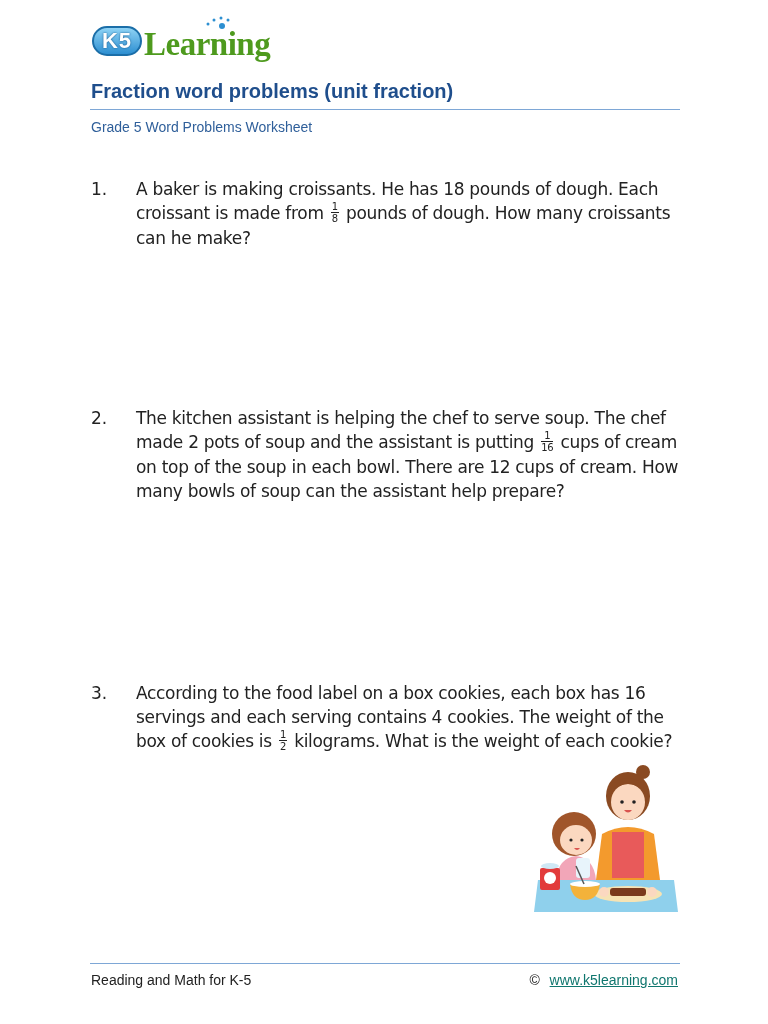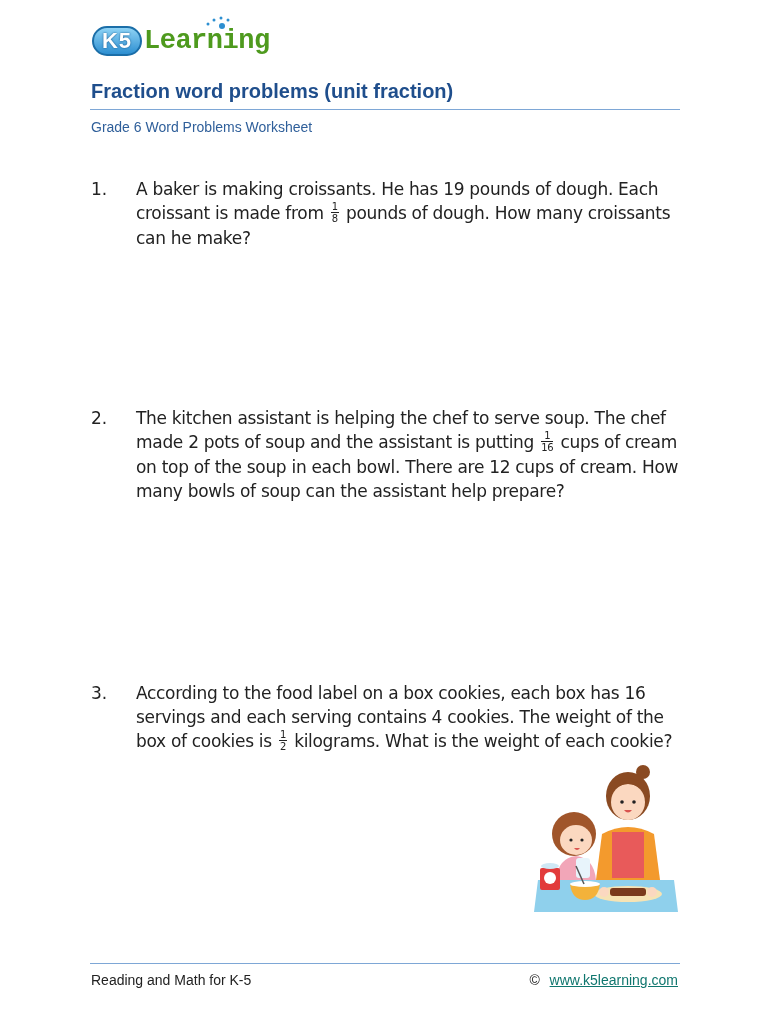--- a/index.html
+++ b/index.html
@@ -2,22 +2,22 @@
 <html><head>
 <meta charset="utf-8">
 <style>
   html, body { margin: 0; padding: 0; background: #ffffff; }
   body { width: 768px; height: 1024px; position: relative; overflow: hidden; font-family: "Liberation Sans", sans-serif; }
   .logo { position: absolute; left: 92px; top: 16px; width: 165px; height: 44px; }
   .logo .kbox { position: absolute; left: 0; top: 10px; width: 50px; height: 30px; border-radius: 15px;
     background: linear-gradient(#8fd3f5, #2d8fd1); border: 2px solid #1b6ea8; box-sizing: border-box;
     color: #fff; font-weight: bold; font-size: 22px; line-height: 26px; text-align: center; letter-spacing: 1px;
     text-shadow: 0 0 2px #0b4f86; }
-  .logo .word { position: absolute; left: 52px; top: 10px; font-size: 27px; font-weight: bold; color: #4e9a1e;
-    font-family: Liberation Mono, monospace; letter-spacing: -0.5px; }
+  .logo .word { position: absolute; left: 52px; top: 10px; font-size: 33px; font-weight: bold; color: #4e9a1e;
+    font-family: Liberation Serif, serif; letter-spacing: -0.5px; }
   .logo .stars { position: absolute; left: 112px; top: 0; width: 30px; height: 14px; }
   .title { position: absolute; left: 91px; top: 80px; font-size: 20px; font-weight: bold; color: #1f4e8c; text-align: right; }
   .rule { position: absolute; left: 90px; width: 590px; height: 1px; background: #7ea7d6; }
   .subtitle { position: absolute; left: 91px; top: 119px; font-size: 14px; color: #2f5f9a; }
   .problem { position: absolute; left: 91px; width: 590px; font-family: "DejaVu Sans", sans-serif; font-size: 17px; line-height: 24px; color: #222; }
   .problem .num { position: absolute; left: 0; top: 0; }
   .problem .text { margin-left: 45px; letter-spacing: -0.3px; }
   .frac { display: inline-block; vertical-align: middle; text-align: center; font-size: 10px; line-height: 11px; margin: 0 2px; position: relative; top: -2px; }
   .frac .n { display: block; border-bottom: 1px solid #222; padding: 0 1px; }
   .frac .d { display: block; }
@@ -36,26 +36,26 @@
     <circle cx="17" cy="2" r="1.5" fill="#2d8fd1"></circle>
     <circle cx="24" cy="4" r="1.5" fill="#2d8fd1"></circle>
     <circle cx="18" cy="10" r="3" fill="#2d8fd1"></circle>
   </svg>
   <div class="kbox">K5</div>
   <div class="word">Learning</div>
 </div>
 
 <div class="title">Fraction word problems (unit fraction)</div>
 <div class="rule" style="top:109px;"></div>
-<div class="subtitle">Grade 6 Word Problems Worksheet</div>
+<div class="subtitle">Grade 5 Word Problems Worksheet</div>
 
 <div class="problem" style="top:177px;">
   <span class="num">1.</span>
   <div class="text">
-    <span>A baker is making croissants. He has 19 pounds of dough. Each croissant is made from</span>
+    <span>A baker is making croissants. He has 18 pounds of dough. Each croissant is made from</span>
     <span class="frac"><span class="n">1</span><span class="d">8</span></span>
     <span>pounds of dough. How many croissants can he make?</span>
   </div>
 </div>
 
 <div class="problem" style="top:406px;">
   <span class="num">2.</span>
   <div class="text">
     <span>The kitchen assistant is helping the chef to serve soup. The chef made 2 pots of soup and the assistant is putting</span>
     <span class="frac"><span class="n">1</span><span class="d">16</span></span>

